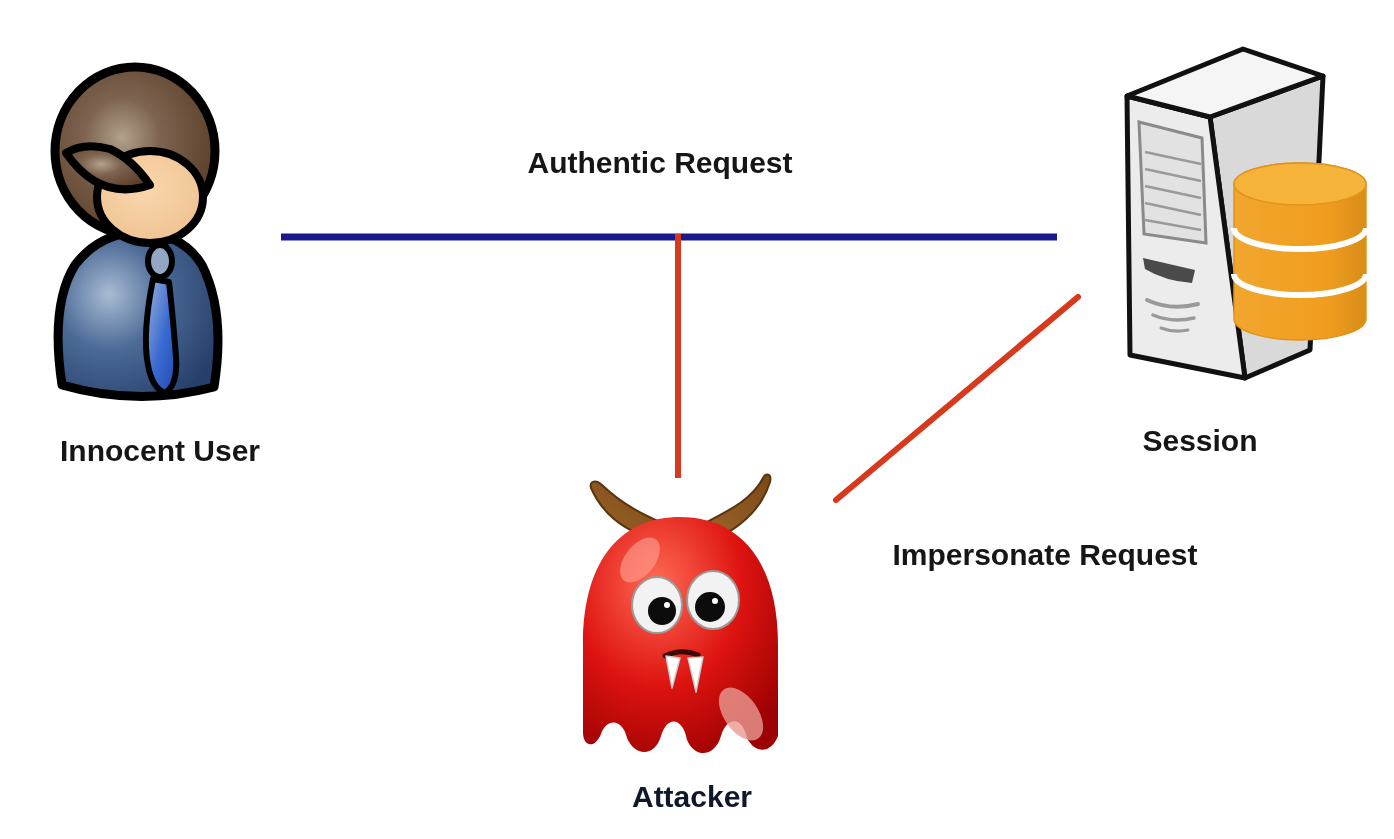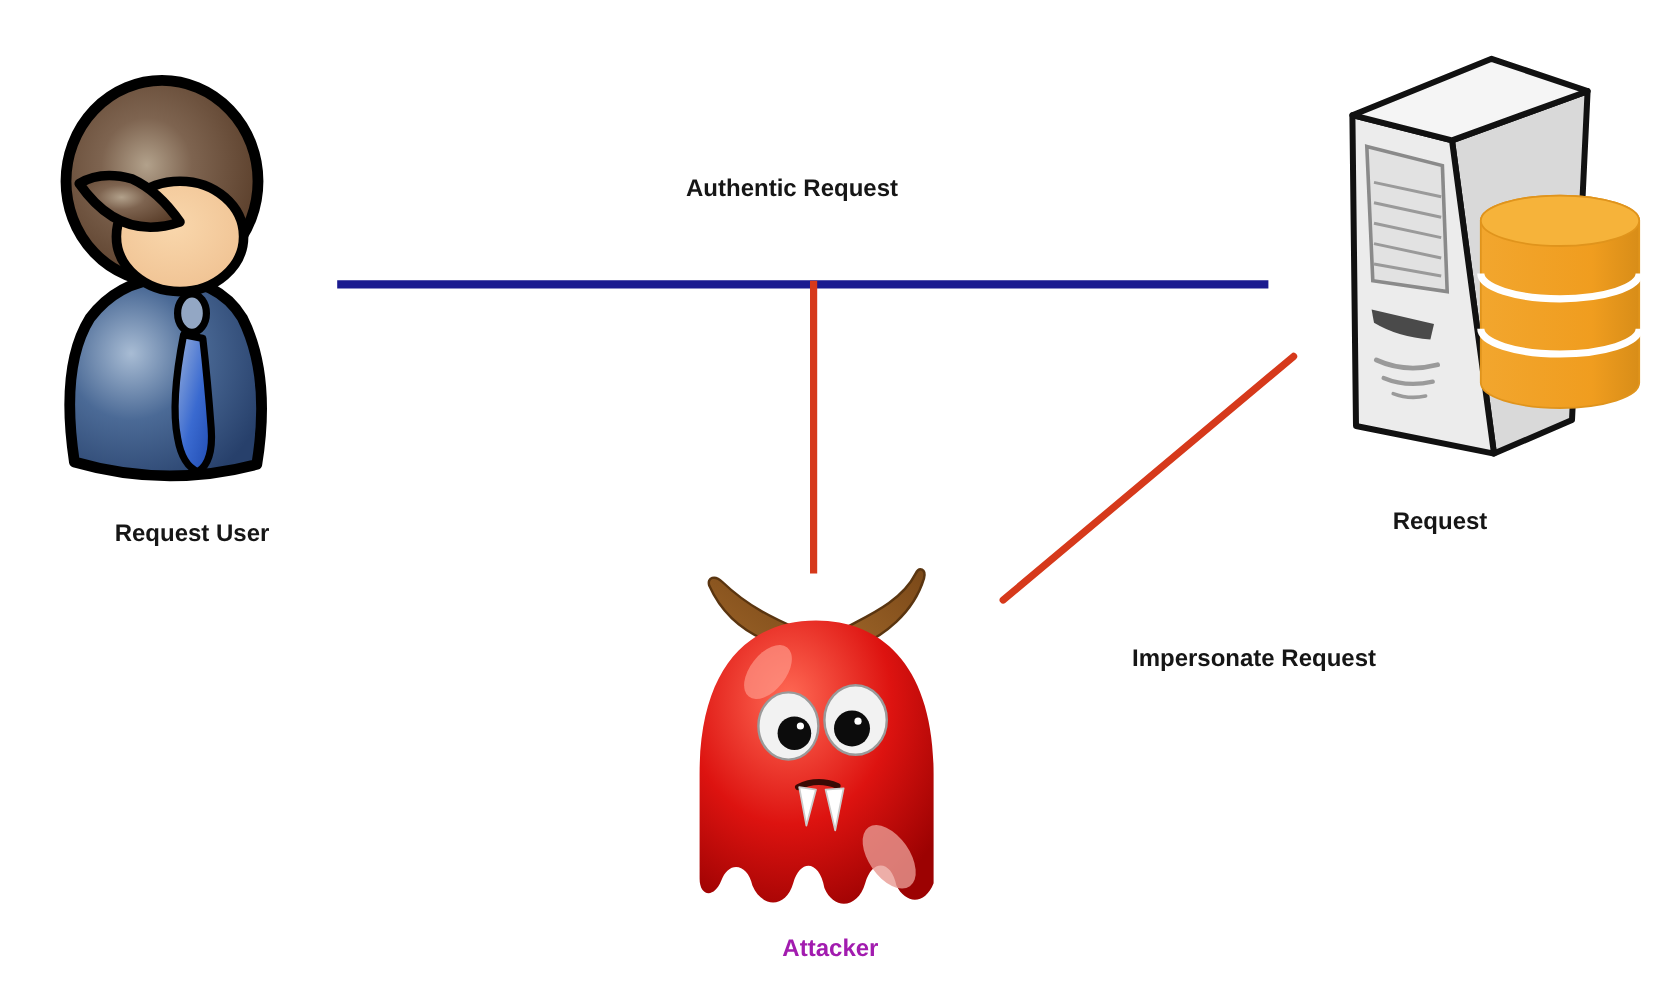--- a/index.html
+++ b/index.html
@@ -10,26 +10,26 @@
     overflow: hidden;
     position: relative;
   }
   .canvas { position: absolute; left: 0; top: 0; width: 1394px; height: 839px; }
   .connectors { position: absolute; left: 0; top: 0; }
   .node-icon { position: absolute; }
   .dlabel {
     position: absolute;
     transform: translateX(-50%);
     font-weight: bold;
-    font-size: 20px;
+    font-size: 30px;
     color: #161616;
     white-space: nowrap;
     letter-spacing: 0px;
   }
-  .attacker-label { color: #a21caf; }
+  .attacker-label { color: #0f172a; }
 </style>
 </head>
 <body>
 
 <div class="canvas">
 
   <svg class="connectors" width="1394" height="839">
     <line x1="281" y1="237" x2="1057" y2="237" stroke-width="7" stroke="#1a1a8f"></line>
     <line x1="678" y1="234" x2="678" y2="478" stroke-width="6" stroke="#d6391b"></line>
     <line x1="836" y1="500" x2="1078" y2="297" stroke-width="6" stroke-linecap="round" stroke="#d6391b"></line>
@@ -137,17 +137,17 @@
     <circle cx="160" cy="131" r="3" fill="#ffffff"></circle>
 
     <path d="M 110 186 Q 126 178 143 185" fill="none" stroke="#3a0a05" stroke-width="5" stroke-linecap="round"></path>
     <path d="M 111 186 L 117 218 L 125 188 Z" fill="#ffffff" stroke="#cccccc" stroke-width="1.5" stroke-linejoin="round"></path>
     <path d="M 133 188 L 141 222 L 148 187 Z" fill="#ffffff" stroke="#cccccc" stroke-width="1.5" stroke-linejoin="round"></path>
   </svg>
 
   <div class="dlabel" style="left:660px; top:146px;">Authentic Request</div>
   <div class="dlabel" style="left:1045px; top:538px;">Impersonate Request</div>
 
-  <div class="dlabel" style="left:160px; top:434px;">Request User</div>
-  <div class="dlabel" style="left:1200px; top:424px;">Request</div>
+  <div class="dlabel" style="left:160px; top:434px;">Innocent User</div>
+  <div class="dlabel" style="left:1200px; top:424px;">Session</div>
   <div class="dlabel attacker-label" style="left:692px; top:780px;">Attacker</div>
 
 </div>
 
 </body></html>

